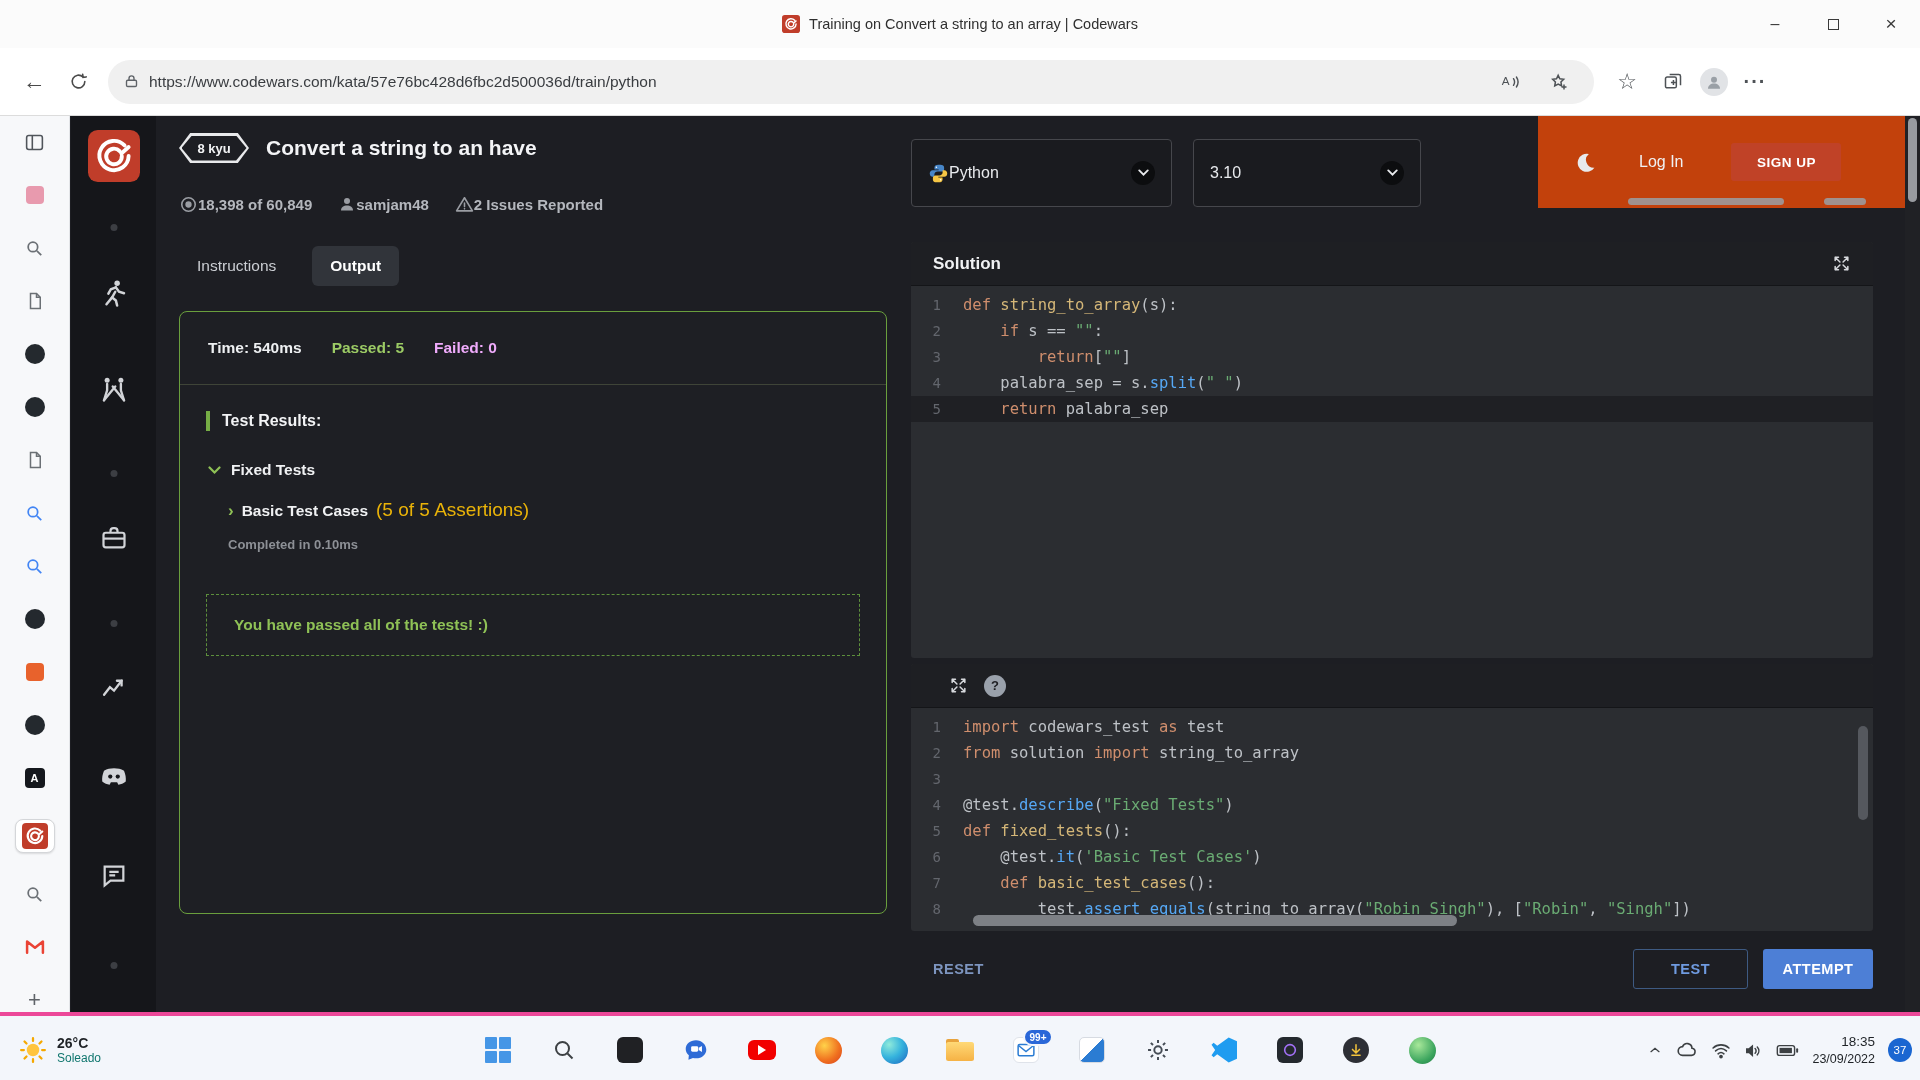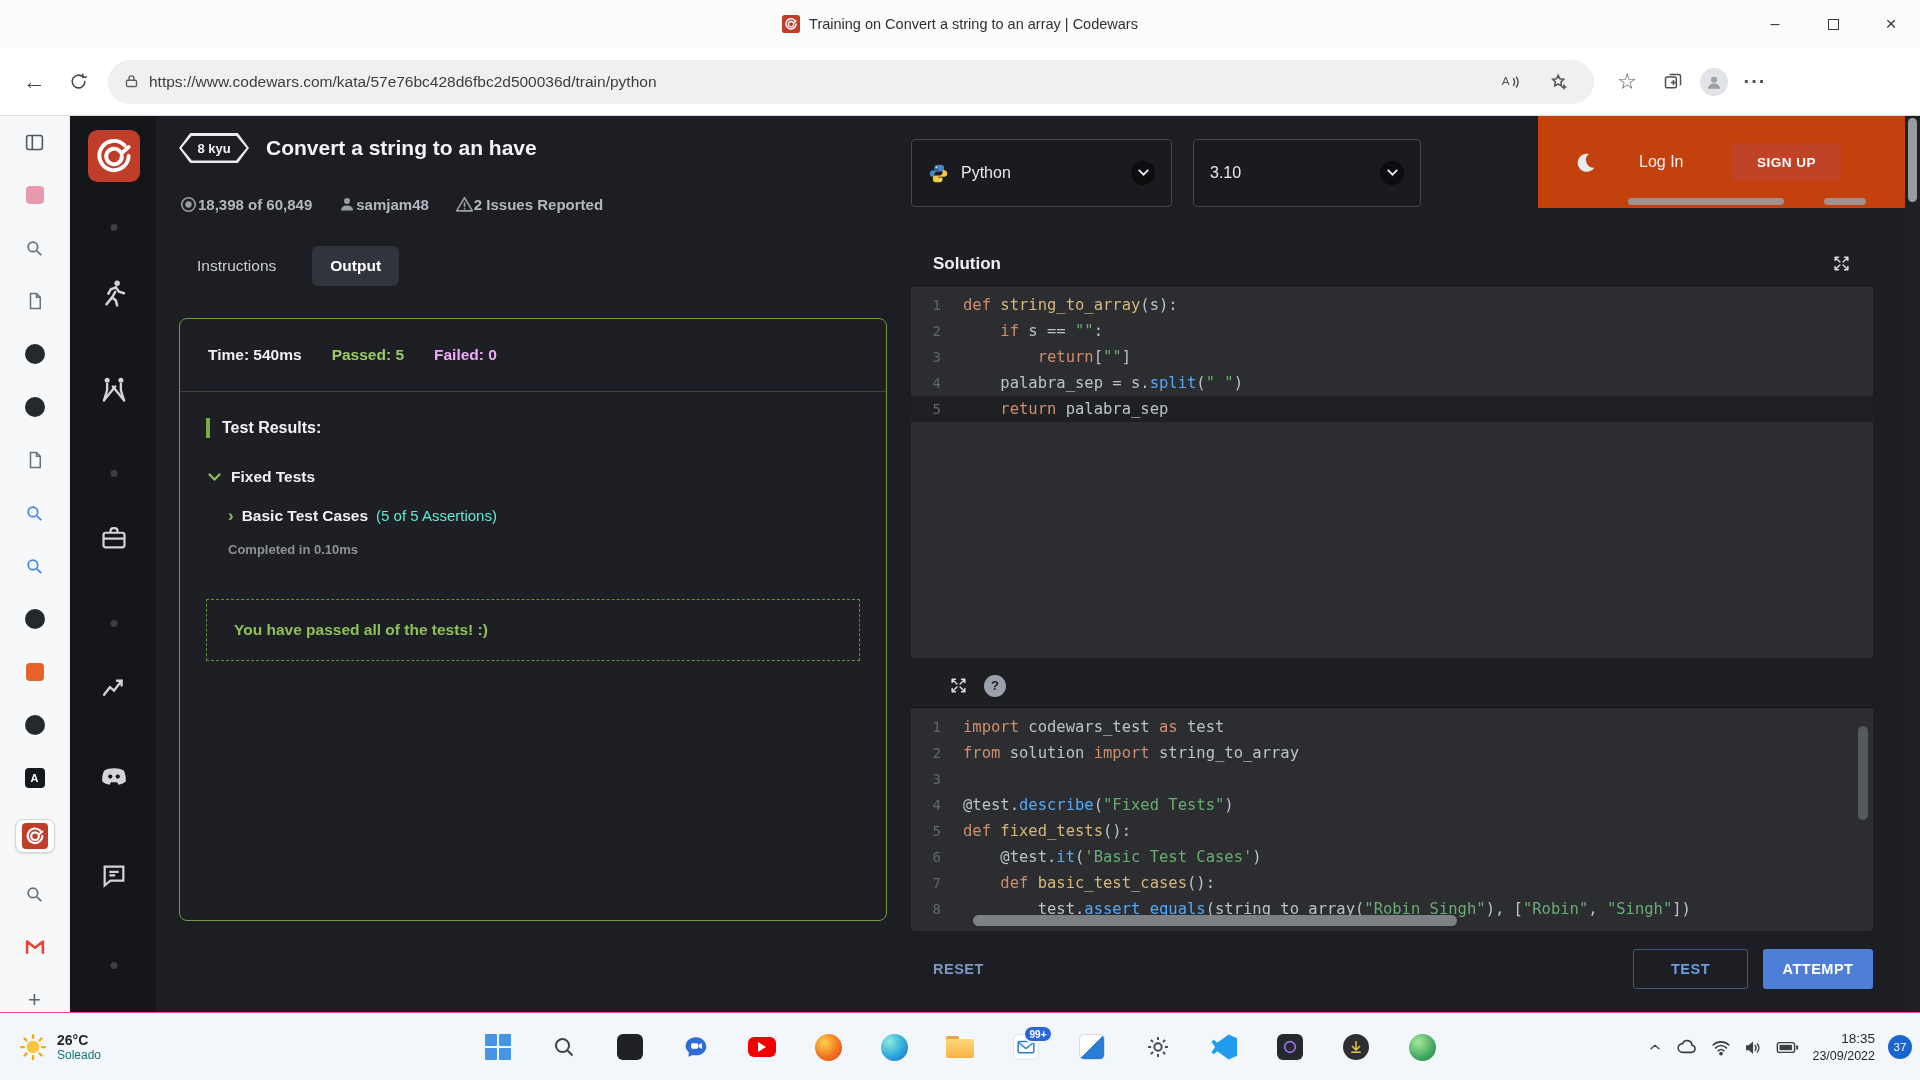--- a/index.html
+++ b/index.html
@@ -52,36 +52,36 @@
   .rank-badge span{position:relative;z-index:1;color:#f2f3f5;font-size:13px;font-weight:bold}
   .kata-title{font-size:21px;font-weight:bold;color:#f3f4f6}
   .kata-stats{margin-top:28px;display:flex;align-items:center;gap:0;height:22px;color:#b4b7bd;font-size:15px;font-weight:bold}
   .kata-stats .sp{width:26px}
   .stat-ic{display:flex;align-items:center}
   .tabs{margin-top:29px;display:flex;gap:18px;height:44px;align-items:center}
   .tab{padding:11px 18px;font-size:15.5px;color:#cbced3;border-radius:6px}
   .tab.active{background:#31343a;color:#ffffff;font-weight:bold}
 
   
-  .outpanel{margin-top:30px;width:708px;height:603px;border:1px solid #6a9f3d;border-radius:8px;background:#1e1f24}
+  .outpanel{margin-top:23px;width:708px;height:603px;border:1px solid #6a9f3d;border-radius:8px;background:#1e1f24}
   .sumrow{height:73px;display:flex;align-items:center;gap:30px;padding:0 28px;border-bottom:1px solid #3f4438;font-size:15.5px;font-weight:bold}
   .sum-time{color:#eef0f2}.sum-pass{color:#9ccb65}.sum-fail{color:#f0abfc}
   .results-title{margin:26px 0 0 26px;font-size:16px;font-weight:bold;color:#f2f3f5;border-left:4px solid #76ad45;padding-left:12px;line-height:20px}
   .grow{margin:30px 0 0 28px;display:flex;align-items:center;gap:10px;font-size:15.5px;font-weight:bold;color:#f0f1f3}
   .crow{margin:20px 0 0 48px;display:flex;align-items:baseline;gap:8px}
   .crow .chev{color:#8fc156;font-size:17px;font-weight:bold}
   .crow .cname{font-size:15.5px;font-weight:bold;color:#f0f1f3}
-  .crow .cass{font-size:15px;color:#5eead4}
+  .crow .cass{font-size:19px;color:#eab308}
   .completed{margin:16px 0 0 48px;font-size:13px;font-weight:bold;color:#8d9096}
   .passbox{margin:42px 26px 0 26px;border:1px dashed #5d8f3c;padding:21px 27px;color:#8fc156;font-size:15.5px;font-weight:bold}
 
   
   .rightcol{position:absolute;left:755px;top:0;width:962px}
   .selrow{margin-top:22px;height:70px;display:flex;align-items:center}
-  .select{height:68px;background:#1a1b1f;border:1px solid #46474c;border-radius:4px;display:flex;align-items:center;padding:0 16px;gap:12px}
+  .select{height:68px;background:#1a1b1f;border:1px solid #46474c;border-radius:4px;display:flex;align-items:center;padding:0 16px;}
   .sel-lang{width:261px}.sel-ver{width:228px;margin-left:21px}
   .select .lbl{font-size:16px;color:#e8eaed;flex:1}
   .chev-circle{width:24px;height:24px;border-radius:50%;background:#0c0d0f;display:flex;align-items:center;justify-content:center}
 
   .panel{width:962px;background:#2b2d31;border-radius:3px;overflow:hidden;position:relative}
   .panel-head{height:44px;background:#1e1f23;display:flex;align-items:center;padding:0 22px;border-bottom:1px solid #141518}
   .panel-title{font-size:17px;font-weight:bold;color:#f0f1f3;flex:1}
   .ph-ic{display:flex;align-items:center;justify-content:center;margin-left:16px}
   .help-circle{width:22px;height:22px;border-radius:50%;background:#9aa1ab;color:#1d1e22;font-size:13px;font-weight:bold;display:flex;align-items:center;justify-content:center}
   .codearea{padding-top:6px;font-family:"DejaVu Sans Mono",monospace}
@@ -107,21 +107,21 @@
   .signup{margin-left:48px;width:110px;height:38px;border:none;border-radius:3px;background:#c04227;color:#fff;font-size:13.5px;font-weight:bold;letter-spacing:.5px;font-family:inherit}
   .sb-frag{position:absolute;height:7px;border-radius:4px;background:#9aa0a6;opacity:.85;z-index:3}
   .sb-frag1{left:1472px;top:82px;width:156px}
   .sb-frag2{left:1668px;top:82px;width:42px}
 
   
   .page-scrollbar{position:absolute;right:0;top:0;width:15px;height:896px;background:#202125}
   .page-scroll-thumb{position:absolute;left:3px;top:2px;width:9px;height:84px;border-radius:5px;background:#989ba0}
 
   
-  .taskbar{position:absolute;left:0;top:1012px;width:1920px;height:68px;background:#f3f6fb;border-top:1px solid #ec4899}
+  .taskbar{position:absolute;left:0;top:1012px;width:1920px;height:68px;background:#f3f6fb;border-top:4px solid #ec4899}
   .weather{position:absolute;left:10px;top:0;height:68px;display:flex;align-items:center;gap:9px;padding:0 8px}
   .wtxt .t1{font-size:14px;color:#1f2327;font-weight:bold}
   .wtxt .t2{font-size:12px;color:#0f766e}
   .tb-center{position:absolute;left:50%;top:0;transform:translateX(-50%);height:68px;display:flex;align-items:center;gap:26px}
   .tb-app{width:40px;height:40px;border-radius:6px;display:flex;align-items:center;justify-content:center;position:relative}
   .win-logo{display:grid;grid-template-columns:12px 12px;grid-template-rows:12px 12px;gap:2px}
   .win-logo span{background:#4596e6;border-radius:1px}
   .dark-sq{width:26px;height:26px;border-radius:6px;background:#202124}
   .yt{width:28px;height:20px;border-radius:6px;background:#f20000;display:flex;align-items:center;justify-content:center}
   .yt::after{content:"";border-left:8px solid #fff;border-top:5px solid transparent;border-bottom:5px solid transparent}

